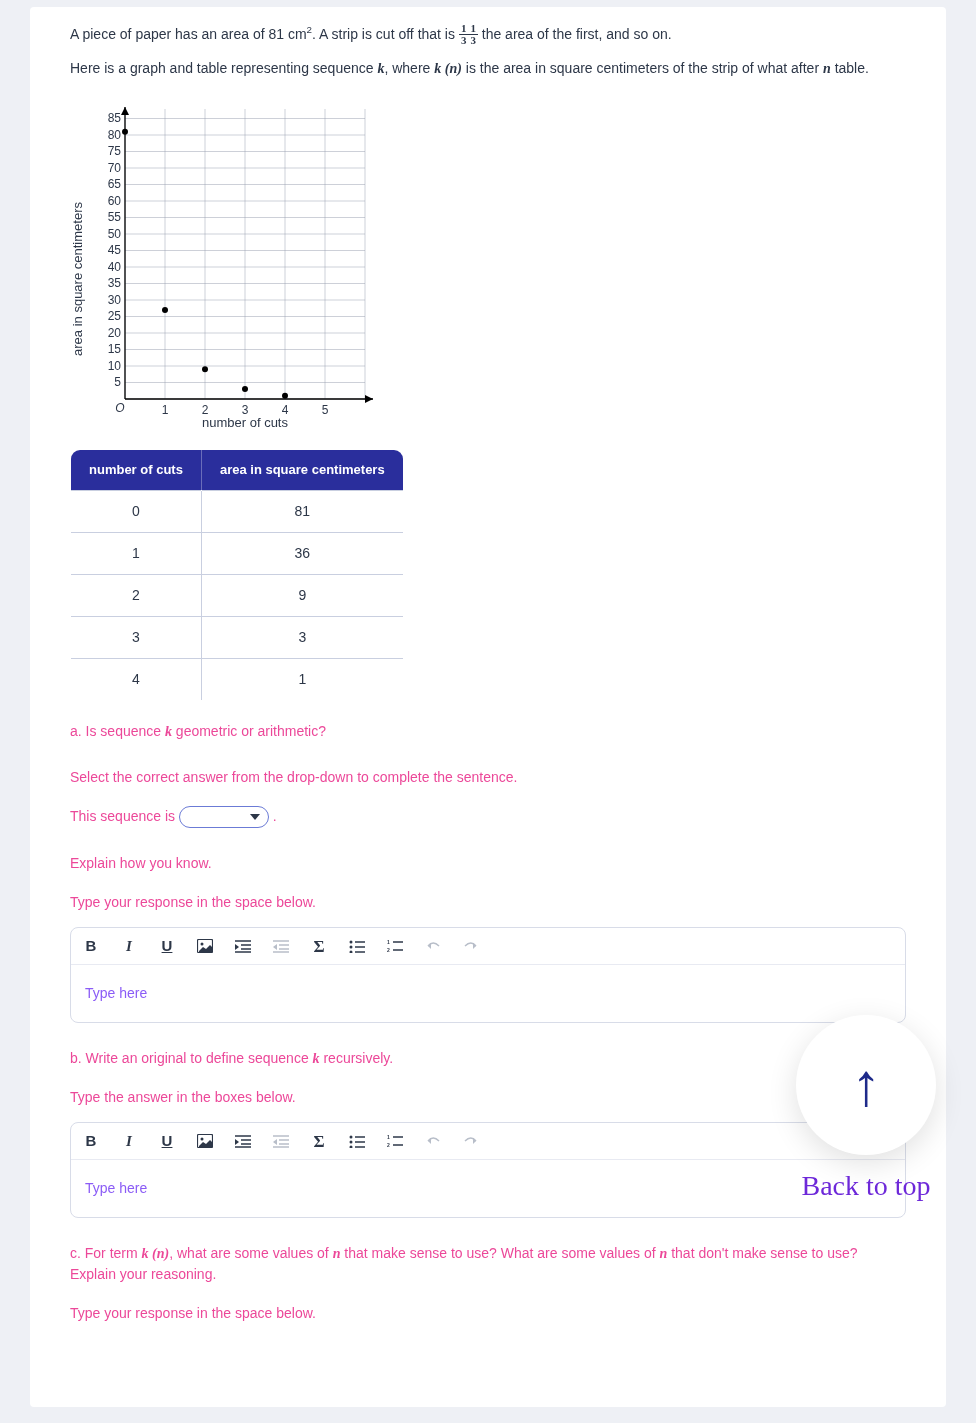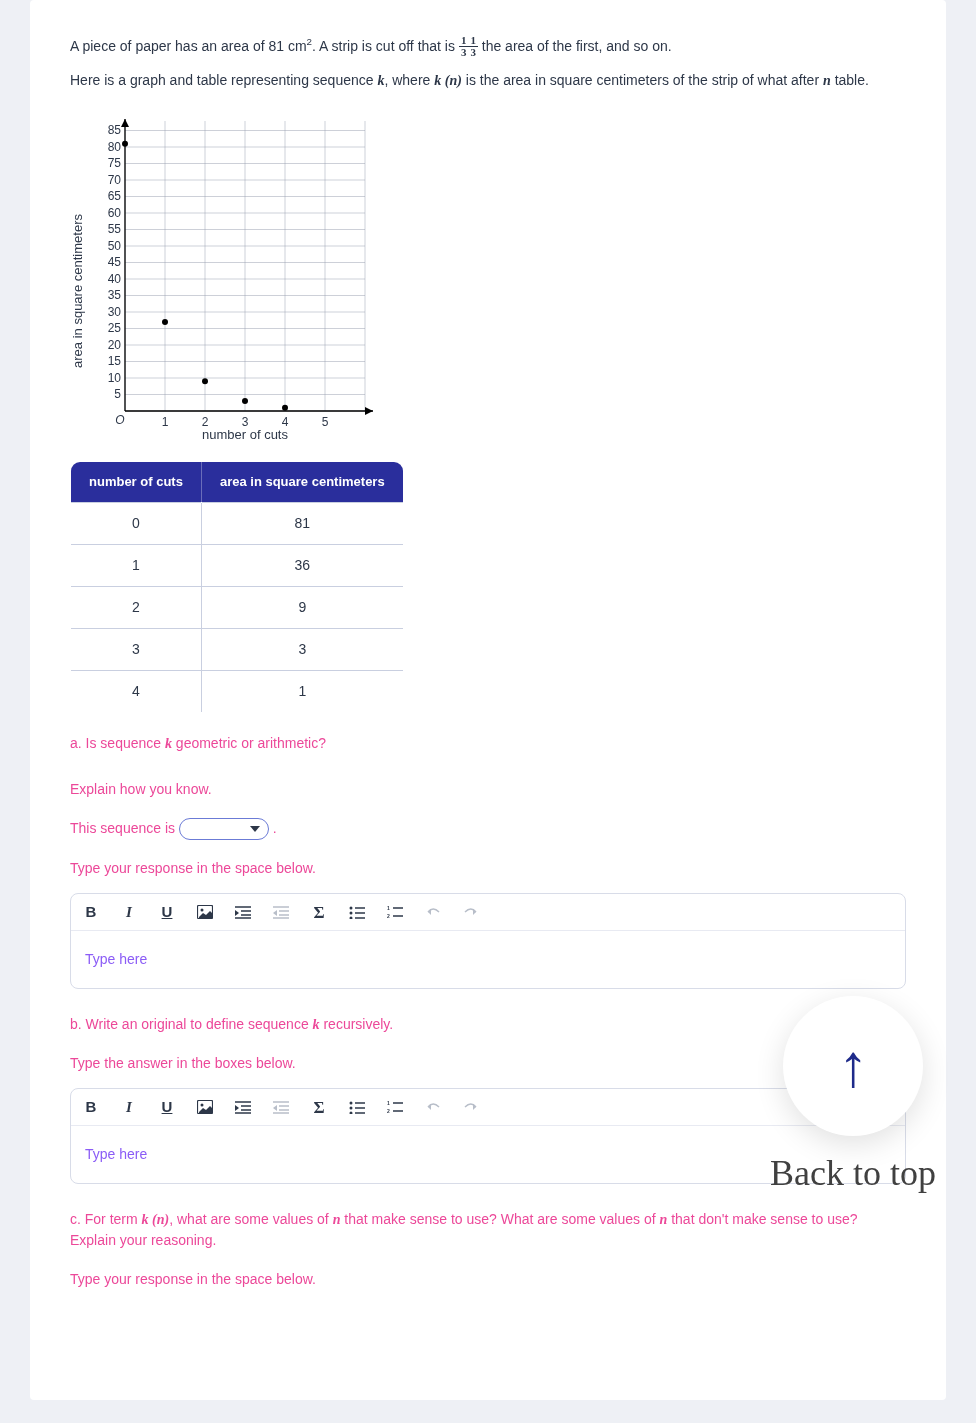--- a/index.html
+++ b/index.html
@@ -1,17 +1,17 @@
 <!DOCTYPE html>
 <html><head>
 <meta charset="utf-8">
 <style>
 * { box-sizing: border-box; margin: 0; padding: 0; }
 body { font-family: -apple-system, BlinkMacSystemFont, 'Segoe UI', Arial, sans-serif; background: #eef0f5; color: #2d3748; font-size: 14px; line-height: 1.5; }
-.page { background: #fff; margin: 0 30px; padding: 35px 40px; border-radius: 4px; min-height: 1400px; position: relative; }
+.page { background: #fff; margin: 7px 30px; padding: 16px 40px; border-radius: 4px; min-height: 1400px; position: relative; }
 .intro p { margin-bottom: 12px; color: #2d3748; }
 .math-var { font-family: 'Times New Roman', serif; font-weight: bold; font-style: italic; }
 .frac { display: inline-block; vertical-align: middle; text-align: center; font-size: 11px; line-height: 1; font-family: 'Times New Roman', serif; font-weight: bold; }
 .frac .num { display: block; border-bottom: 1px solid #2d3748; padding: 0 2px; }
 .frac .den { display: block; padding: 0 2px; }
 sup { font-size: 0.7em; }
 .graph-area { margin: 20px 0; }
 .graph-svg { display: block; }
 .data-table { border-collapse: collapse; margin: 20px 0; border-radius: 10px; overflow: hidden; border: 1px solid #c9cfe0; }
 .data-table th { background: #2a2e9c; color: #fff; padding: 10px 18px; font-weight: 600; text-align: center; font-size: 13px; }
@@ -24,21 +24,21 @@
 .dropdown::after { content: ''; position: absolute; right: 8px; top: 50%; transform: translateY(-50%); width: 0; height: 0; border-left: 5px solid transparent; border-right: 5px solid transparent; border-top: 6px solid #2d3748; }
 .editor { border: 1px solid #d8dce8; border-radius: 8px; margin: 14px 0 10px 0; overflow: hidden; }
 .toolbar { display: flex; align-items: center; padding: 8px 10px; border-bottom: 1px solid #e8eaf2; gap: 18px; }
 .tb-btn { width: 20px; height: 20px; display: flex; align-items: center; justify-content: center; color: #2d3748; font-size: 15px; font-weight: bold; cursor: pointer; }
 .tb-btn.italic { font-style: italic; font-family: serif; }
 .tb-btn.dim { color: #b8bec9; }
 .editor-body { padding: 18px 14px; color: #8b5cf6; min-height: 50px; }
 .back-to-top { position: absolute; right: 10px; bottom: 200px; text-align: center; }
 .back-to-top .circle { width: 140px; height: 140px; border-radius: 50%; background: #fff; box-shadow: 0 8px 30px rgba(0,0,0,0.12); display: flex; align-items: center; justify-content: center; margin: 0 auto; }
 .back-to-top .arrow { font-size: 60px; color: #1e2a8a; font-weight: bold; }
-.back-to-top .label { font-size: 36px; color: #404040; margin-top: 10px; font-weight: 400; font-family: 'Times New Roman', serif; }
+.back-to-top .label { font-size: 28px; color: #6d28d9; margin-top: 10px; font-weight: 400; font-family: 'Times New Roman', serif; }
 </style>
 </head>
 <body>
 
 <div class="page">
 
   <div class="intro">
     <p>
       <span>A piece of paper has an area of 81 cm</span><sup>2</sup><span>. A strip is cut off that is </span><span class="frac"><span class="num">1</span><span class="den">3</span></span><span class="frac"><span class="num">1</span><span class="den">3</span></span><span> the area of the first, and so on.</span>
     </p>
@@ -156,28 +156,29 @@
           <td>4</td>
           <td>1</td>
         </tr>
     </tbody>
   </table>
 
   <p class="question-text">
     <span>a. Is sequence </span><span class="math-var">k</span><span> geometric or arithmetic?</span>
   </p>
 
-
-  <p class="question-text sub">Explain how you know.</p>
+  <p class="question-text sub">Select the correct answer from the drop-down to complete the sentence.</p>
 
   <p class="question-text">
     <span>This sequence is </span>
     <span class="dropdown"></span>
     <span>.</span>
   </p>
+
+  <p class="question-text sub">Explain how you know.</p>
   <p class="question-text">Type your response in the space below.</p>
 
   <div class="editor">
     <div class="toolbar">
       <span class="tb-btn">B</span>
       <span class="tb-btn italic">I</span>
       <span class="tb-btn" style="text-decoration:underline;">U</span>
       <span class="tb-btn">
         <svg width="16" height="14" viewBox="0 0 16 14">
             <rect x="0.5" y="0.5" width="15" height="13" rx="1" fill="none" stroke="#2d3748" stroke-width="1.2"></rect>

